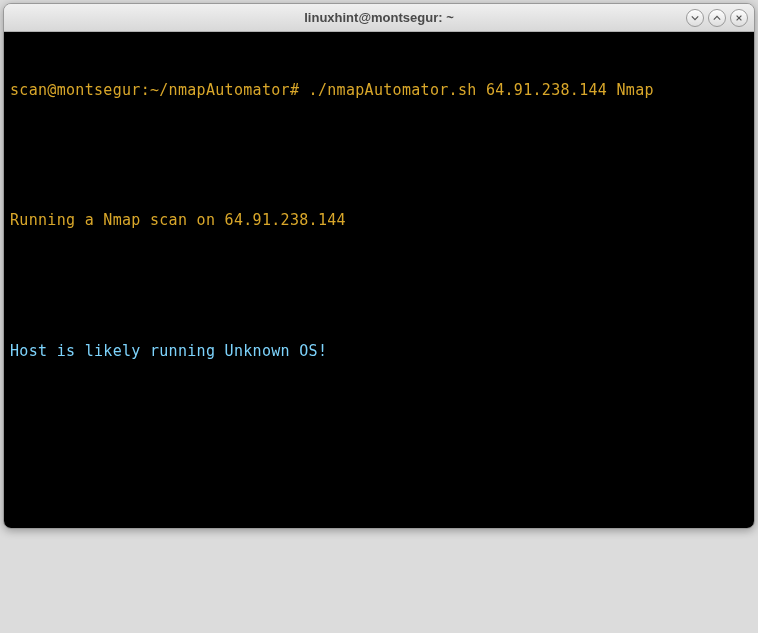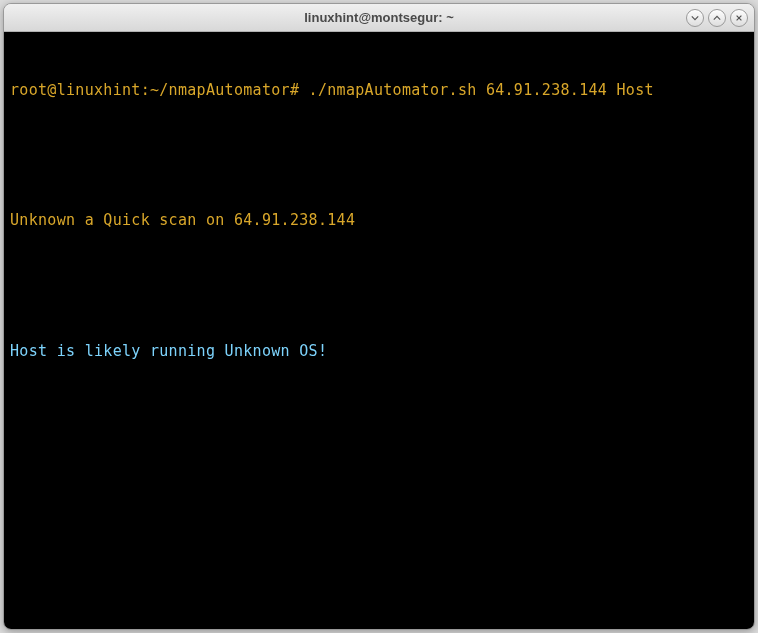--- a/index.html
+++ b/index.html
@@ -9,21 +9,21 @@
     }
     body {
       width: 758px;
       height: 633px;
       background: #dcdcdc;
       font-family: sans-serif;
       overflow: hidden;
     }
     .window {
       width: 752px;
-      height: 627px;
+      height: 526px;
       margin: 3px;
       background: #e8e8e8;
       border: 1px solid #999;
       border-radius: 8px;
       box-shadow: 0 2px 8px rgba(0,0,0,0.3);
       overflow: hidden;
       display: flex;
       flex-direction: column;
     }
     .titlebar {
@@ -95,23 +95,23 @@
           </svg>
       </div>
       <div class="window-btn">
         <svg viewBox="0 0 10 10">
             <path d="M2 2 L8 8 M8 2 L2 8" stroke="#555" stroke-width="1.5" fill="none"></path>
           </svg>
       </div>
     </div>
   </div>
   <div class="terminal">
-    <div><span class="color-yellow">root@linuxhint:~/nmapAutomator# </span><span class="color-yellow">./nmapAutomator.sh 64.91.238.144 Host</span></div>
+    <div><span class="color-yellow">scan@montsegur:~/nmapAutomator# </span><span class="color-yellow">./nmapAutomator.sh 64.91.238.144 Nmap</span></div>
     <div class="blank-line"></div>
-    <div class="color-yellow">Unknown a Quick scan on 64.91.238.144</div>
+    <div class="color-yellow">Running a Nmap scan on 64.91.238.144</div>
     <div class="blank-line"></div>
     <div class="color-green">Host is likely running Unknown OS!</div>
     <div class="blank-line"></div>
     <div class="blank-line"></div>
     <div class="blank-line"></div>
     
     
   </div>
 </div>
 

